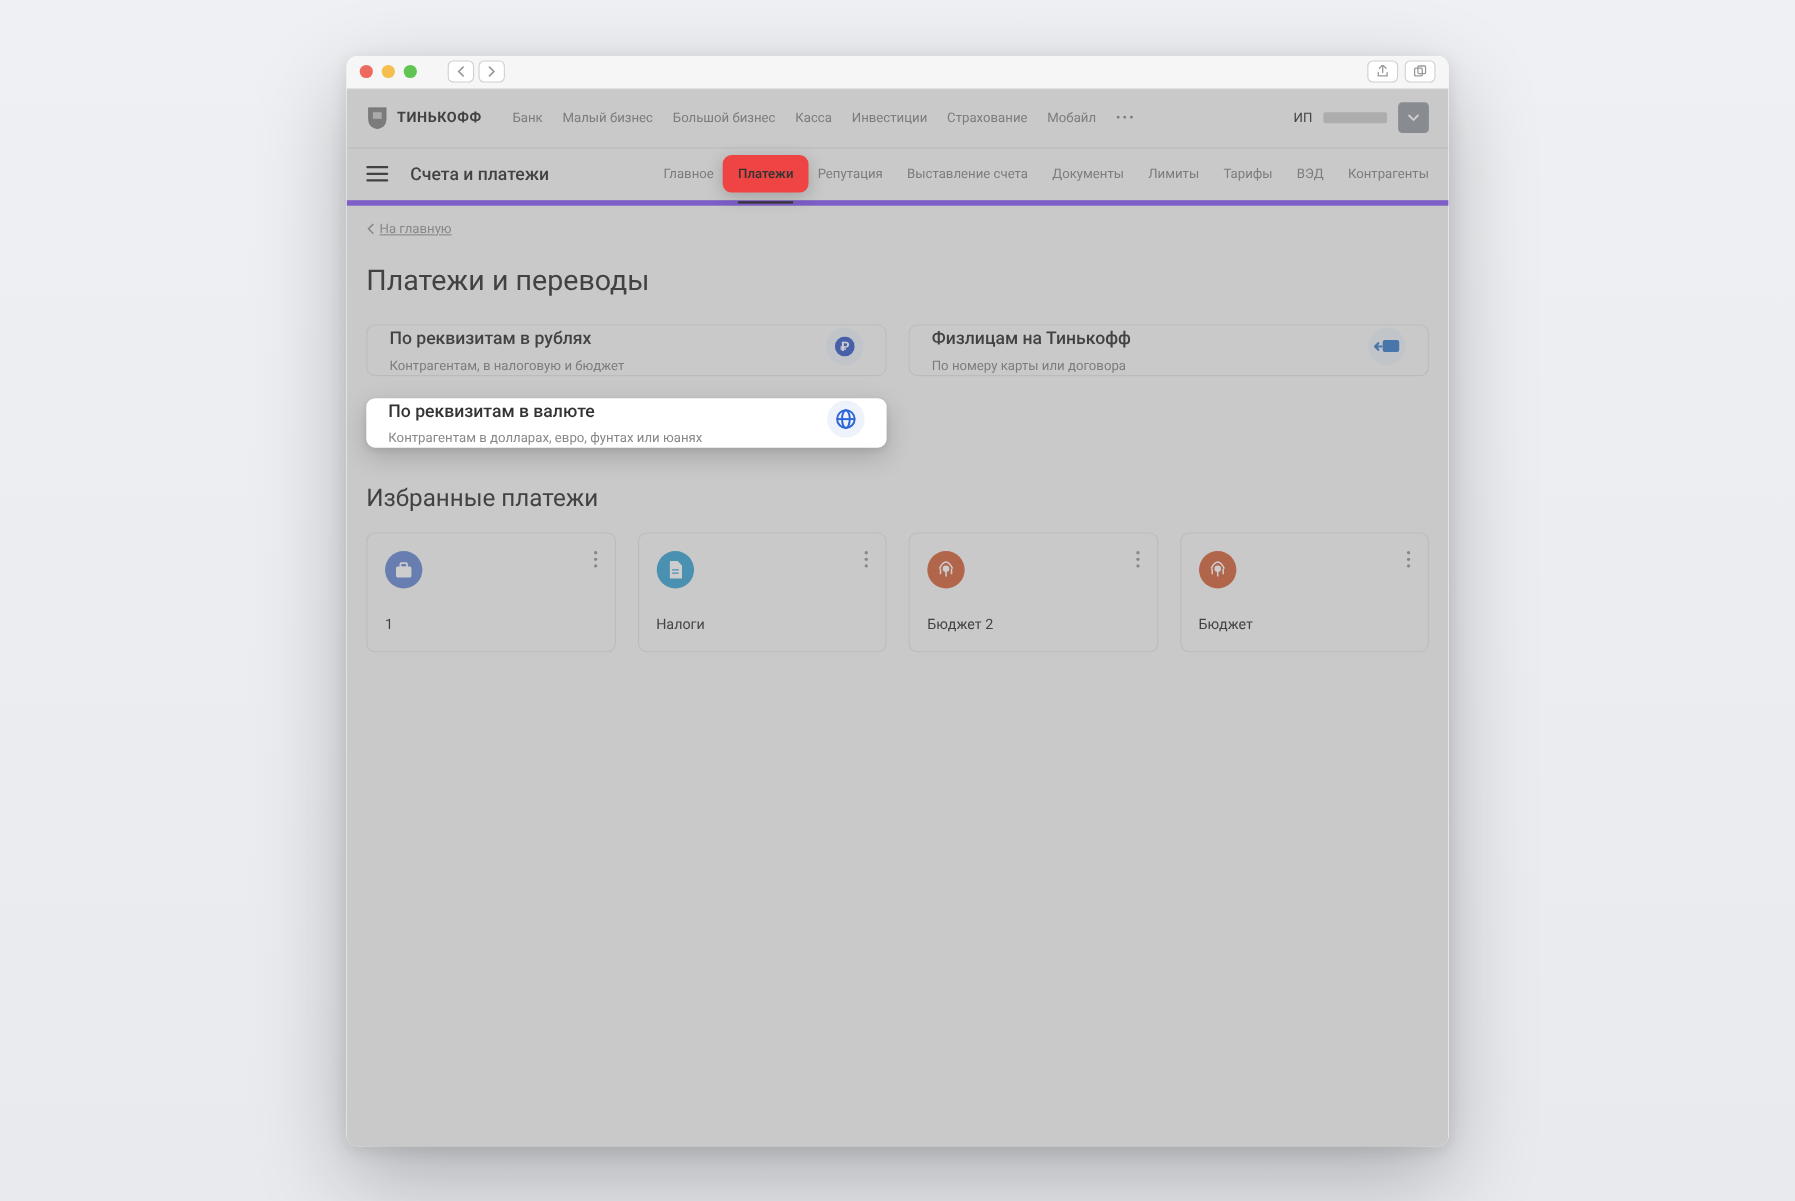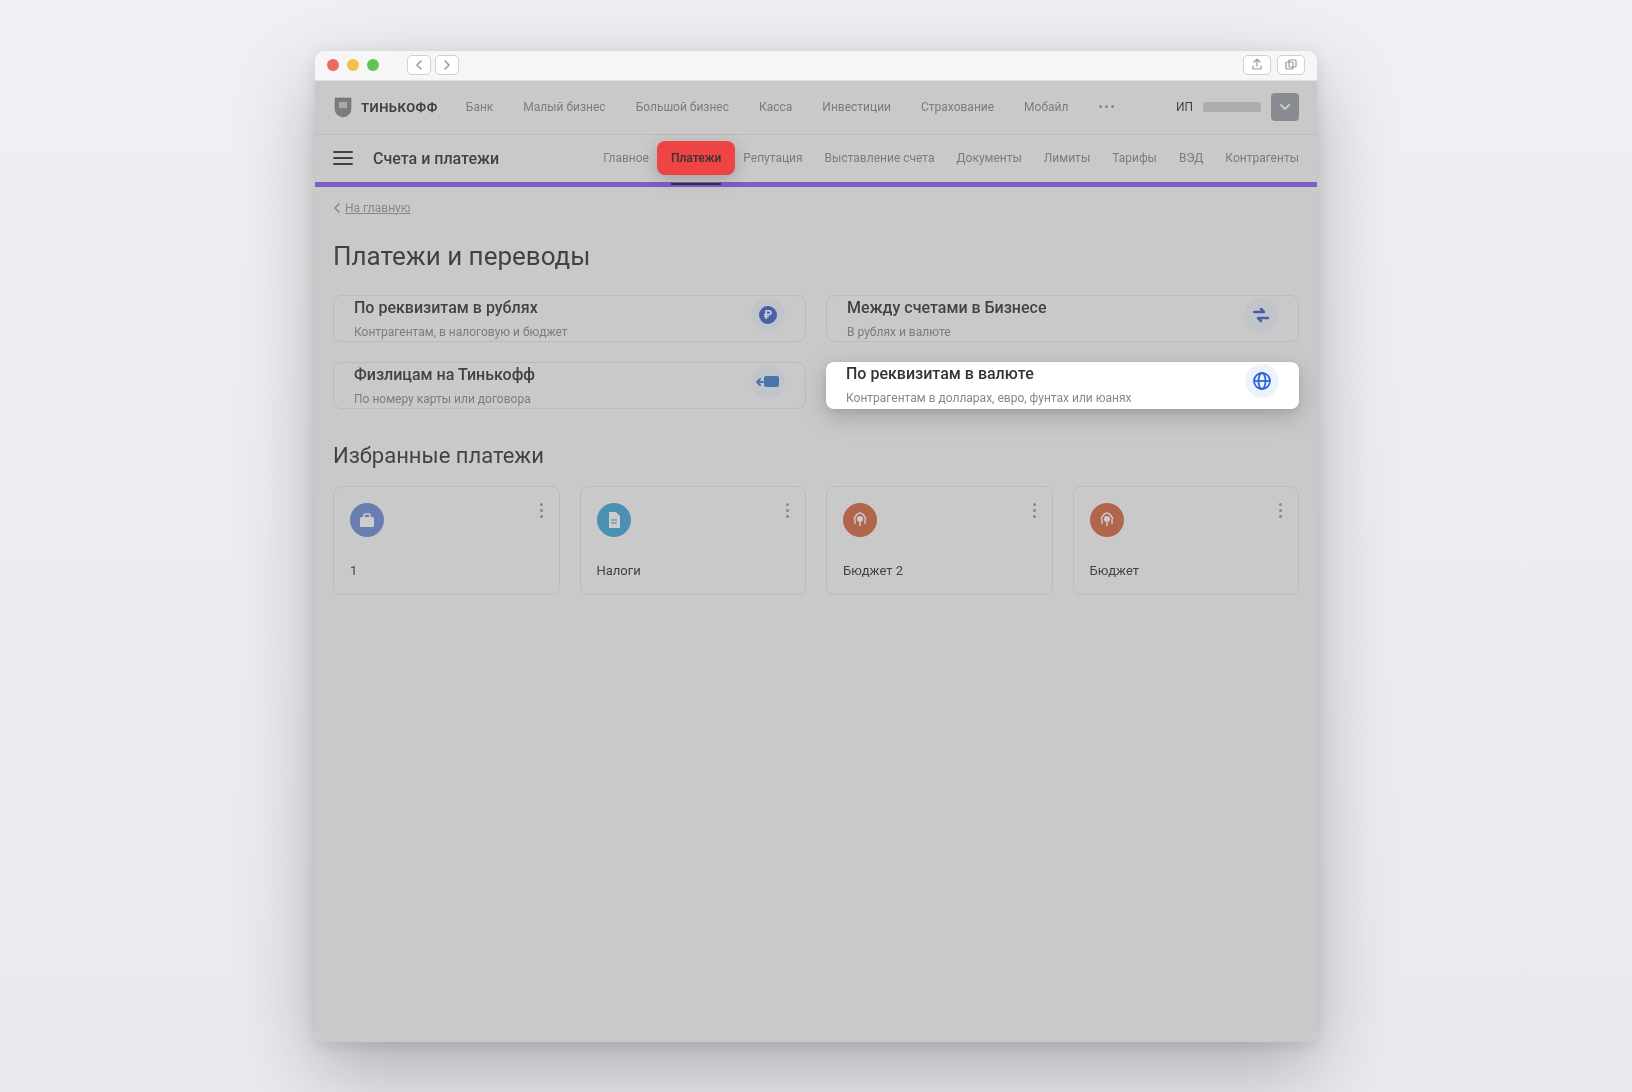--- a/index.html
+++ b/index.html
@@ -64,21 +64,21 @@
 .top-nav {
   height: 54px;
   display: flex;
   align-items: center;
   padding: 0 18px;
   border-bottom: 1px solid #e5e5e5;
 }
 .logo-block { display: flex; align-items: center; gap: 8px; }
 .logo-shield { width: 20px; height: 22px; }
 .logo-text { font-weight: 700; font-size: 13px; letter-spacing: 0.5px; color: #333; }
-.top-links { display: flex; gap: 30px; margin-left: 28px; font-size: 12px; color: #888; }
+.top-links { display: flex; gap: 18px; margin-left: 28px; font-size: 12px; color: #888; }
 .top-links span { cursor: pointer; }
 .more-dots { color: #888; letter-spacing: 2px; }
 .user-block { margin-left: auto; display: flex; align-items: center; gap: 10px; font-size: 12px; color: #333; }
 .user-name-blur { width: 58px; height: 10px; background: #d0d0d0; border-radius: 2px; }
 .user-avatar { width: 28px; height: 28px; background: #9aa0a6; border-radius: 4px; display: flex; align-items: center; justify-content: center; }
 
 .sub-nav {
   height: 52px;
   display: flex;
   align-items: center;
@@ -274,31 +274,20 @@
     </div>
     <div class="card-icon">
               <svg width="18" height="18" viewBox="0 0 18 18">
                 <circle cx="9" cy="9" r="9" fill="#3c5ecc"></circle>
                 <text x="9" y="13" text-anchor="middle" fill="#fff" font-size="12" font-weight="bold">₽</text>
               </svg>
             </div>
   </div>
           <div class="card">
     <div class="card-text">
-      <h3>Между счетами в Бизнесе</h3>
-      <p>В рублях и валюте</p>
-    </div>
-    <div class="card-icon">
-              <svg width="20" height="16" viewBox="0 0 20 16">
-                <path d="M3 5 h10 l-3 -3 M17 11 h-10 l3 3" stroke="#3c5ecc" stroke-width="2.5" fill="none" stroke-linecap="round" stroke-linejoin="round"></path>
-              </svg>
-            </div>
-  </div>
-          <div class="card">
-    <div class="card-text">
       <h3>Физлицам на Тинькофф</h3>
       <p>По номеру карты или договора</p>
     </div>
     <div class="card-icon">
               <svg width="24" height="16" viewBox="0 0 24 16">
                 <rect x="8" y="2" width="15" height="11" rx="2" fill="#3c7ecc"></rect>
                 <path d="M1 8 h6 m-3 -3 l-3 3 l3 3" stroke="#3c7ecc" stroke-width="2" fill="none" stroke-linecap="round"></path>
               </svg>
             </div>
   </div>

